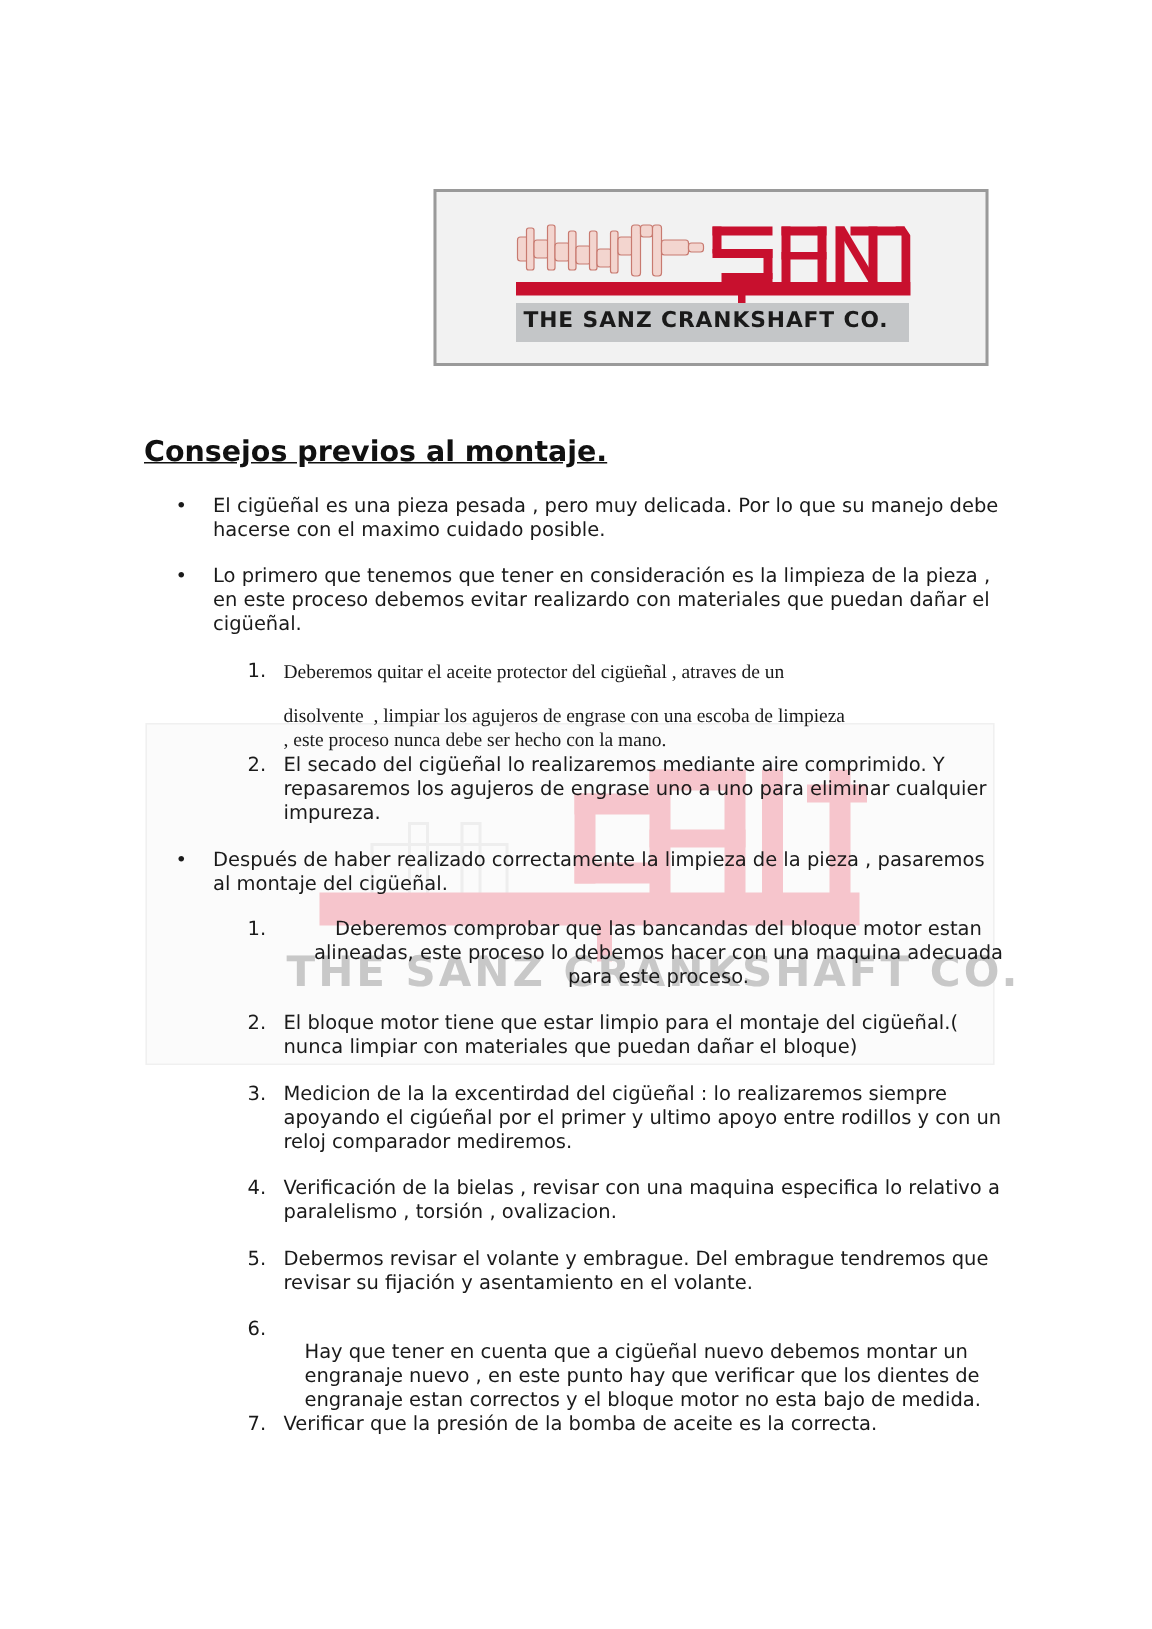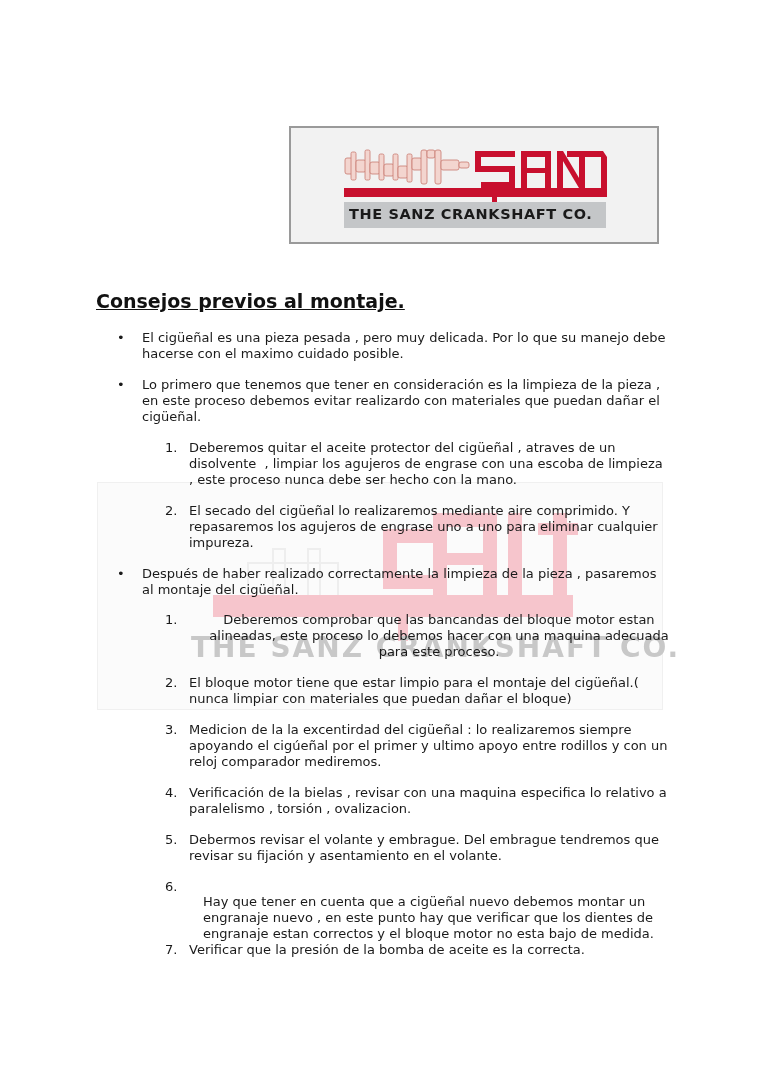--- a/index.html
+++ b/index.html
@@ -122,23 +122,23 @@
 </div>
 
 <span class="bullet" style="left:117px;top:377px;">•</span>
 <div class="para" style="left:142px;top:377px;width:540px;">
   <div>Lo primero que tenemos que tener en consideración es la limpieza de la pieza ,</div>
   <div>en este proceso debemos evitar realizardo con materiales que puedan dañar el</div>
   <div>cigüeñal.</div>
 </div>
 
 <span class="num" style="left:165px;top:440px;">1.</span>
-<div class="para" style="left:189px;top:440px;width:500px;">
+<div class="para" style="left:189px;top:440px;width:500px;font-family:Liberation Serif, serif;">
   <div>Deberemos quitar el aceite protector del cigüeñal , atraves de un</div>
-  <div style="white-space:pre;">disolvente  , limpiar los agujeros de engrase con una escoba de limpieza</div>
+  <div style="white-space:pre;margin-top:13px;">disolvente  , limpiar los agujeros de engrase con una escoba de limpieza</div>
   <div>, este proceso nunca debe ser hecho con la mano.</div>
 </div>
 
 <span class="num" style="left:165px;top:503px;">2.</span>
 <div class="para" style="left:189px;top:503px;width:500px;">
   <div>El secado del cigüeñal lo realizaremos mediante aire comprimido. Y</div>
   <div>repasaremos los agujeros de engrase uno a uno para eliminar cualquier</div>
   <div>impureza.</div>
 </div>
 

